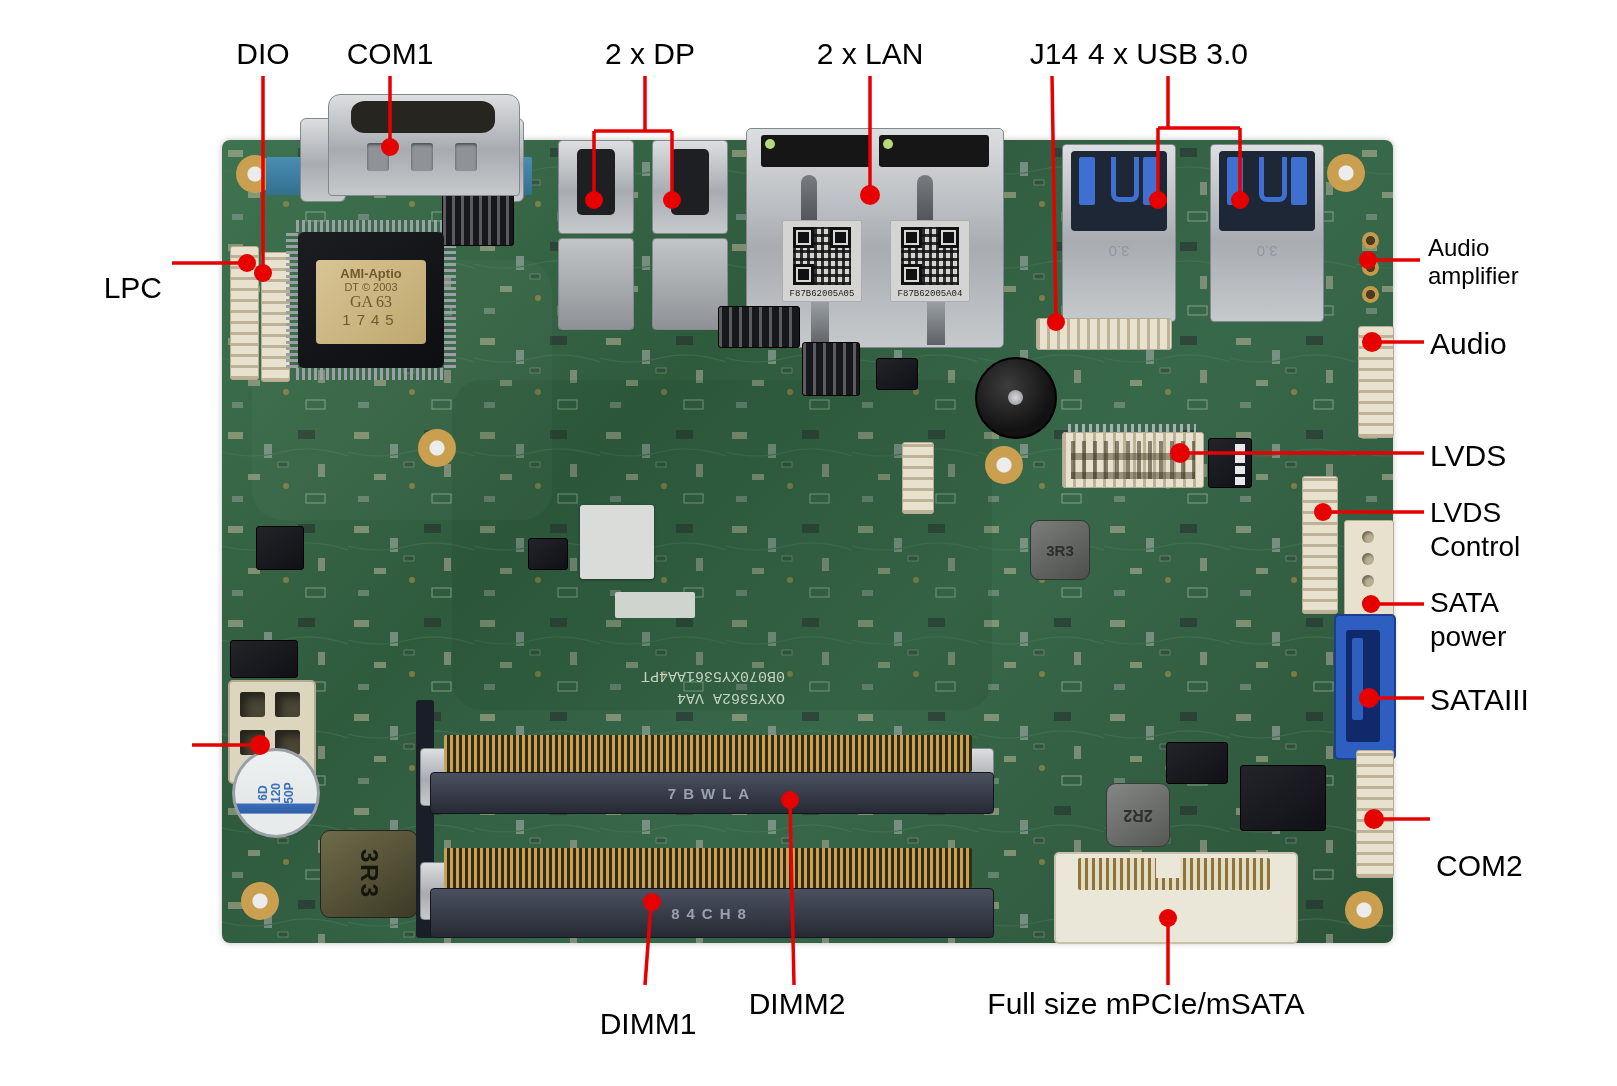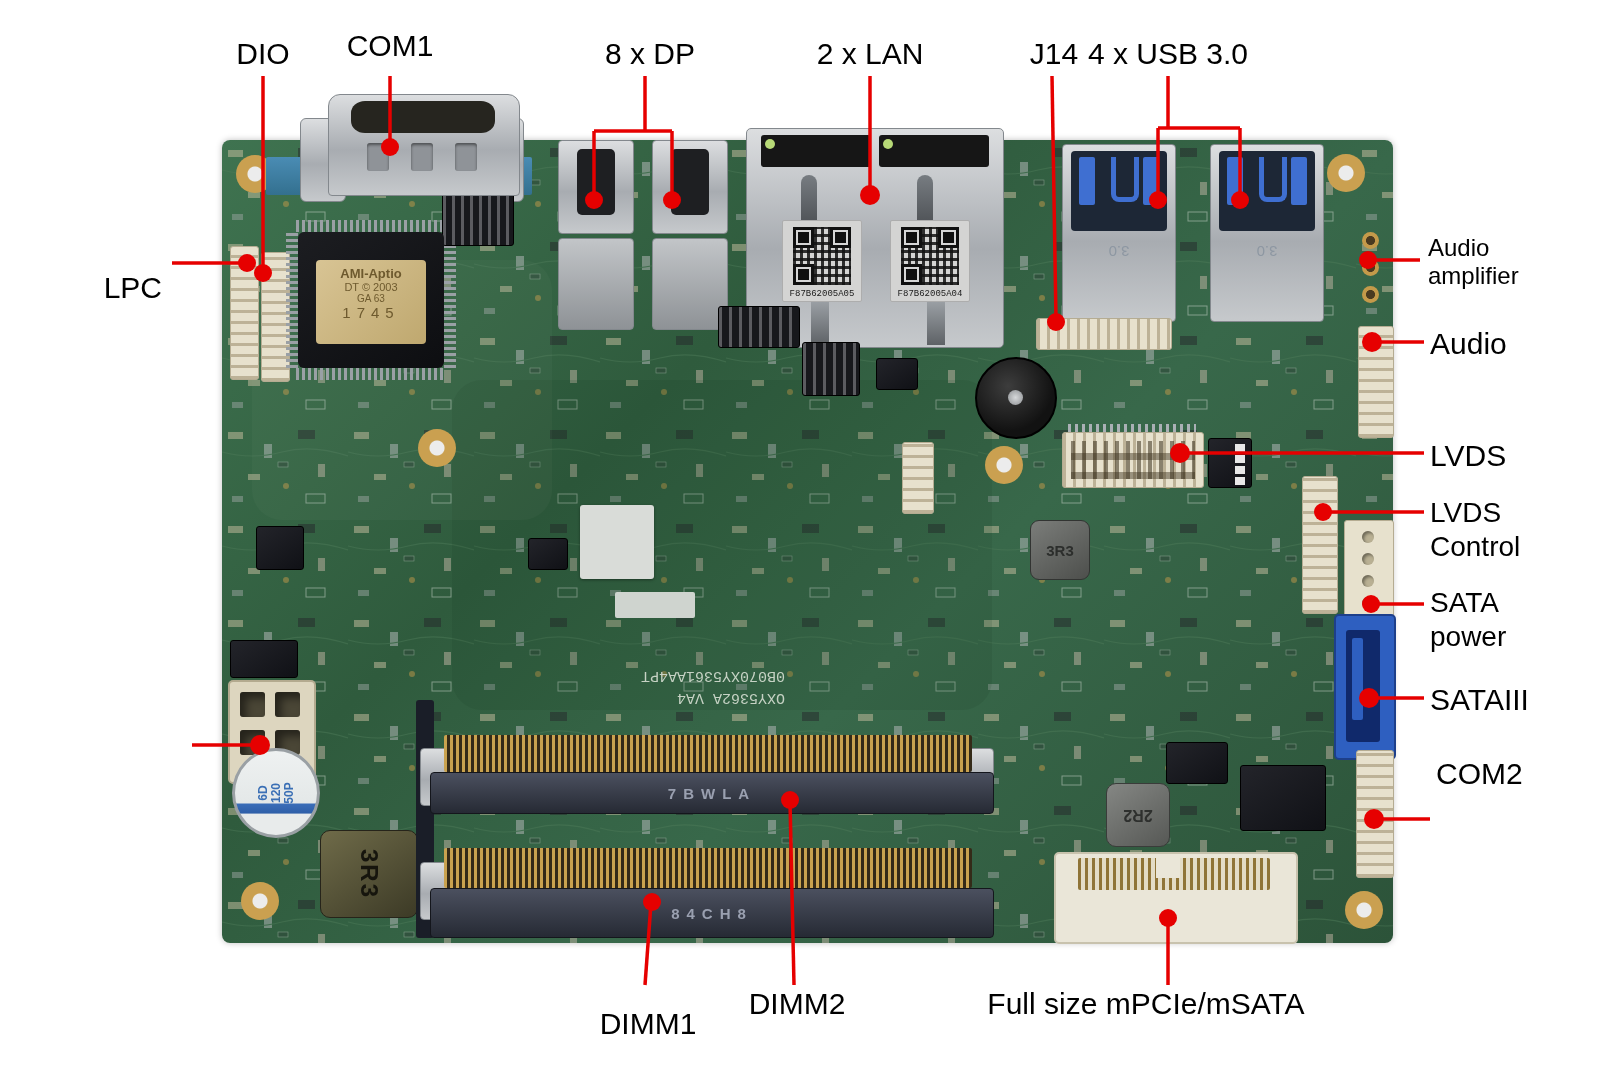--- a/index.html
+++ b/index.html
@@ -165,21 +165,21 @@
   </div>
 
   <div class="part" style="left:296px;top:220px;width:150px;height:12px;background:repeating-linear-gradient(90deg,#9aa0a5 0 3px,rgba(0,0,0,0) 3px 6px);"></div>
   <div class="part" style="left:296px;top:368px;width:150px;height:12px;background:repeating-linear-gradient(90deg,#9aa0a5 0 3px,rgba(0,0,0,0) 3px 6px);"></div>
   <div class="part" style="left:286px;top:232px;width:12px;height:136px;background:repeating-linear-gradient(0deg,#9aa0a5 0 3px,rgba(0,0,0,0) 3px 6px);"></div>
   <div class="part" style="left:444px;top:232px;width:12px;height:136px;background:repeating-linear-gradient(0deg,#9aa0a5 0 3px,rgba(0,0,0,0) 3px 6px);"></div>
   <div class="part hi" style="left:298px;top:232px;width:146px;height:136px;background:linear-gradient(145deg,#1c1d21,#0d0e11);border-radius:6px;">
     <div class="abs" style="left:18px;top:28px;width:110px;height:84px;background:linear-gradient(135deg,#d8c494,#bfa86f);border-radius:4px;text-align:center;color:#6e5a2e;">
       <div style="font-size:13px;font-weight:bold;margin-top:6px;">AMI-Aptio</div>
       <div style="font-size:11px;">DT © 2003</div>
-      <div style="font-size:10px;">GA 63</div>
+      <div style="font-size:16px;font-family:Liberation Serif, serif;">GA 63</div>
       <div style="font-size:15px;letter-spacing:6px;">1745</div>
     </div>
   </div>
 
   <div class="part blk" style="left:442px;top:192px;width:70px;height:52px;background:#17181c repeating-linear-gradient(90deg,rgba(120,120,125,.7) 0 3px,rgba(0,0,0,0) 3px 9px);"></div>
   <div class="part blk" style="left:718px;top:306px;width:80px;height:40px;background:#17181c repeating-linear-gradient(90deg,rgba(120,120,125,.7) 0 3px,rgba(0,0,0,0) 3px 10px);"></div>
   <div class="part blk" style="left:802px;top:342px;width:56px;height:52px;background:#17181c repeating-linear-gradient(90deg,rgba(120,120,125,.7) 0 3px,rgba(0,0,0,0) 3px 10px);"></div>
   <div class="part blk" style="left:256px;top:526px;width:46px;height:42px;"></div>
   <div class="part blk" style="left:528px;top:538px;width:38px;height:30px;"></div>
   <div class="part blk" style="left:876px;top:358px;width:40px;height:30px;"></div>
@@ -336,33 +336,33 @@
           <circle cx="790" cy="800" r="9" stroke="none"></circle>
         </g>
       <g>
           <line x1="1168" y1="919" x2="1168" y2="985"></line>
           <circle cx="1168" cy="918" r="9" stroke="none"></circle>
         </g>
     </g>
   </svg>
 
   <div class="lbl center" style="left:263px;top:36px;">DIO</div>
-  <div class="lbl center" style="left:390px;top:28px;">COM1</div>
-  <div class="lbl center" style="left:650px;top:36px;">8 x DP</div>
+  <div class="lbl center" style="left:390px;top:36px;">COM1</div>
+  <div class="lbl center" style="left:650px;top:36px;">2 x DP</div>
   <div class="lbl center" style="left:870px;top:36px;">2 x LAN</div>
   <div class="lbl center" style="left:1054px;top:36px;">J14</div>
   <div class="lbl center" style="left:1168px;top:36px;">4 x USB 3.0</div>
   <div class="lbl sm" style="left:1428px;top:234px;">Audio
 amplifier</div>
   <div class="lbl" style="left:1430px;top:326px;">Audio</div>
   <div class="lbl" style="left:1430px;top:438px;">LVDS</div>
   <div class="lbl md" style="left:1430px;top:496px;">LVDS
 Control</div>
   <div class="lbl md" style="left:1430px;top:586px;">SATA
 power</div>
   <div class="lbl" style="left:1430px;top:682px;">SATAIII</div>
-  <div class="lbl" style="left:1436px;top:756px;">COM2</div>
+  <div class="lbl" style="left:1436px;top:848px;">COM2</div>
   <div class="lbl rightalign" style="left:40px;top:246px;width:122px;margin-top:24px;">LPC</div>
   <div class="lbl center" style="left:648px;top:1006px;">DIMM1</div>
   <div class="lbl center" style="left:797px;top:986px;">DIMM2</div>
   <div class="lbl center" style="left:1146px;top:986px;">Full size mPCIe/mSATA</div>
 
 </div>
 
 </body></html>

